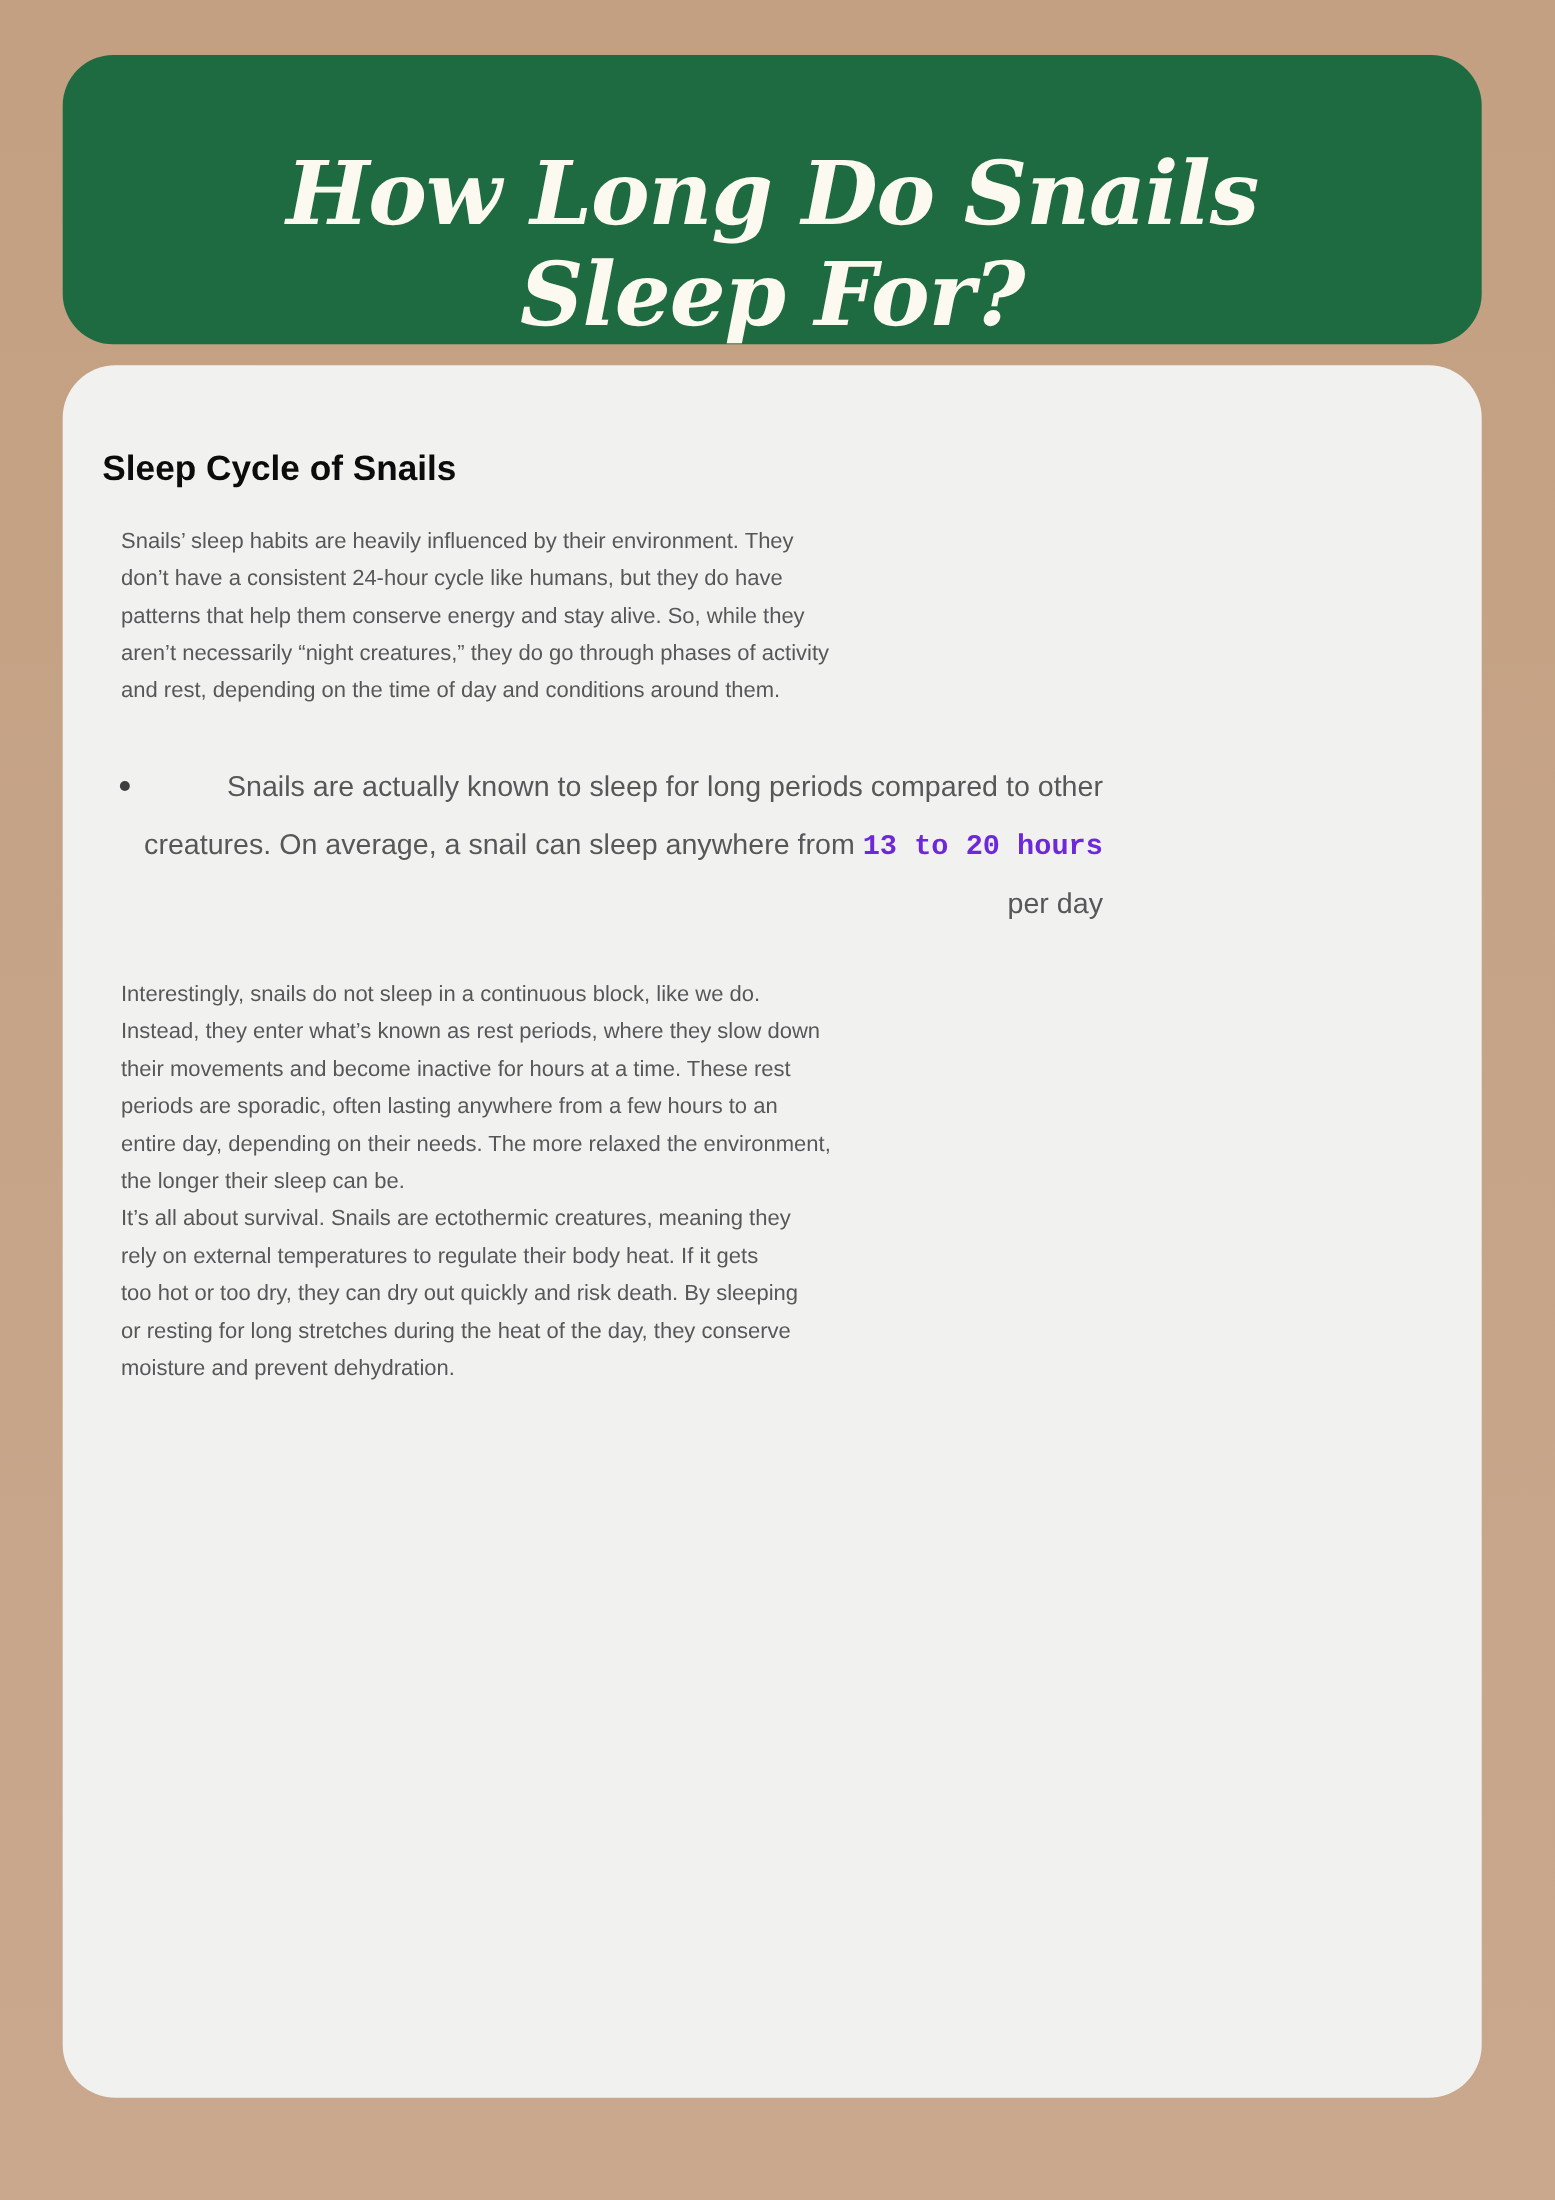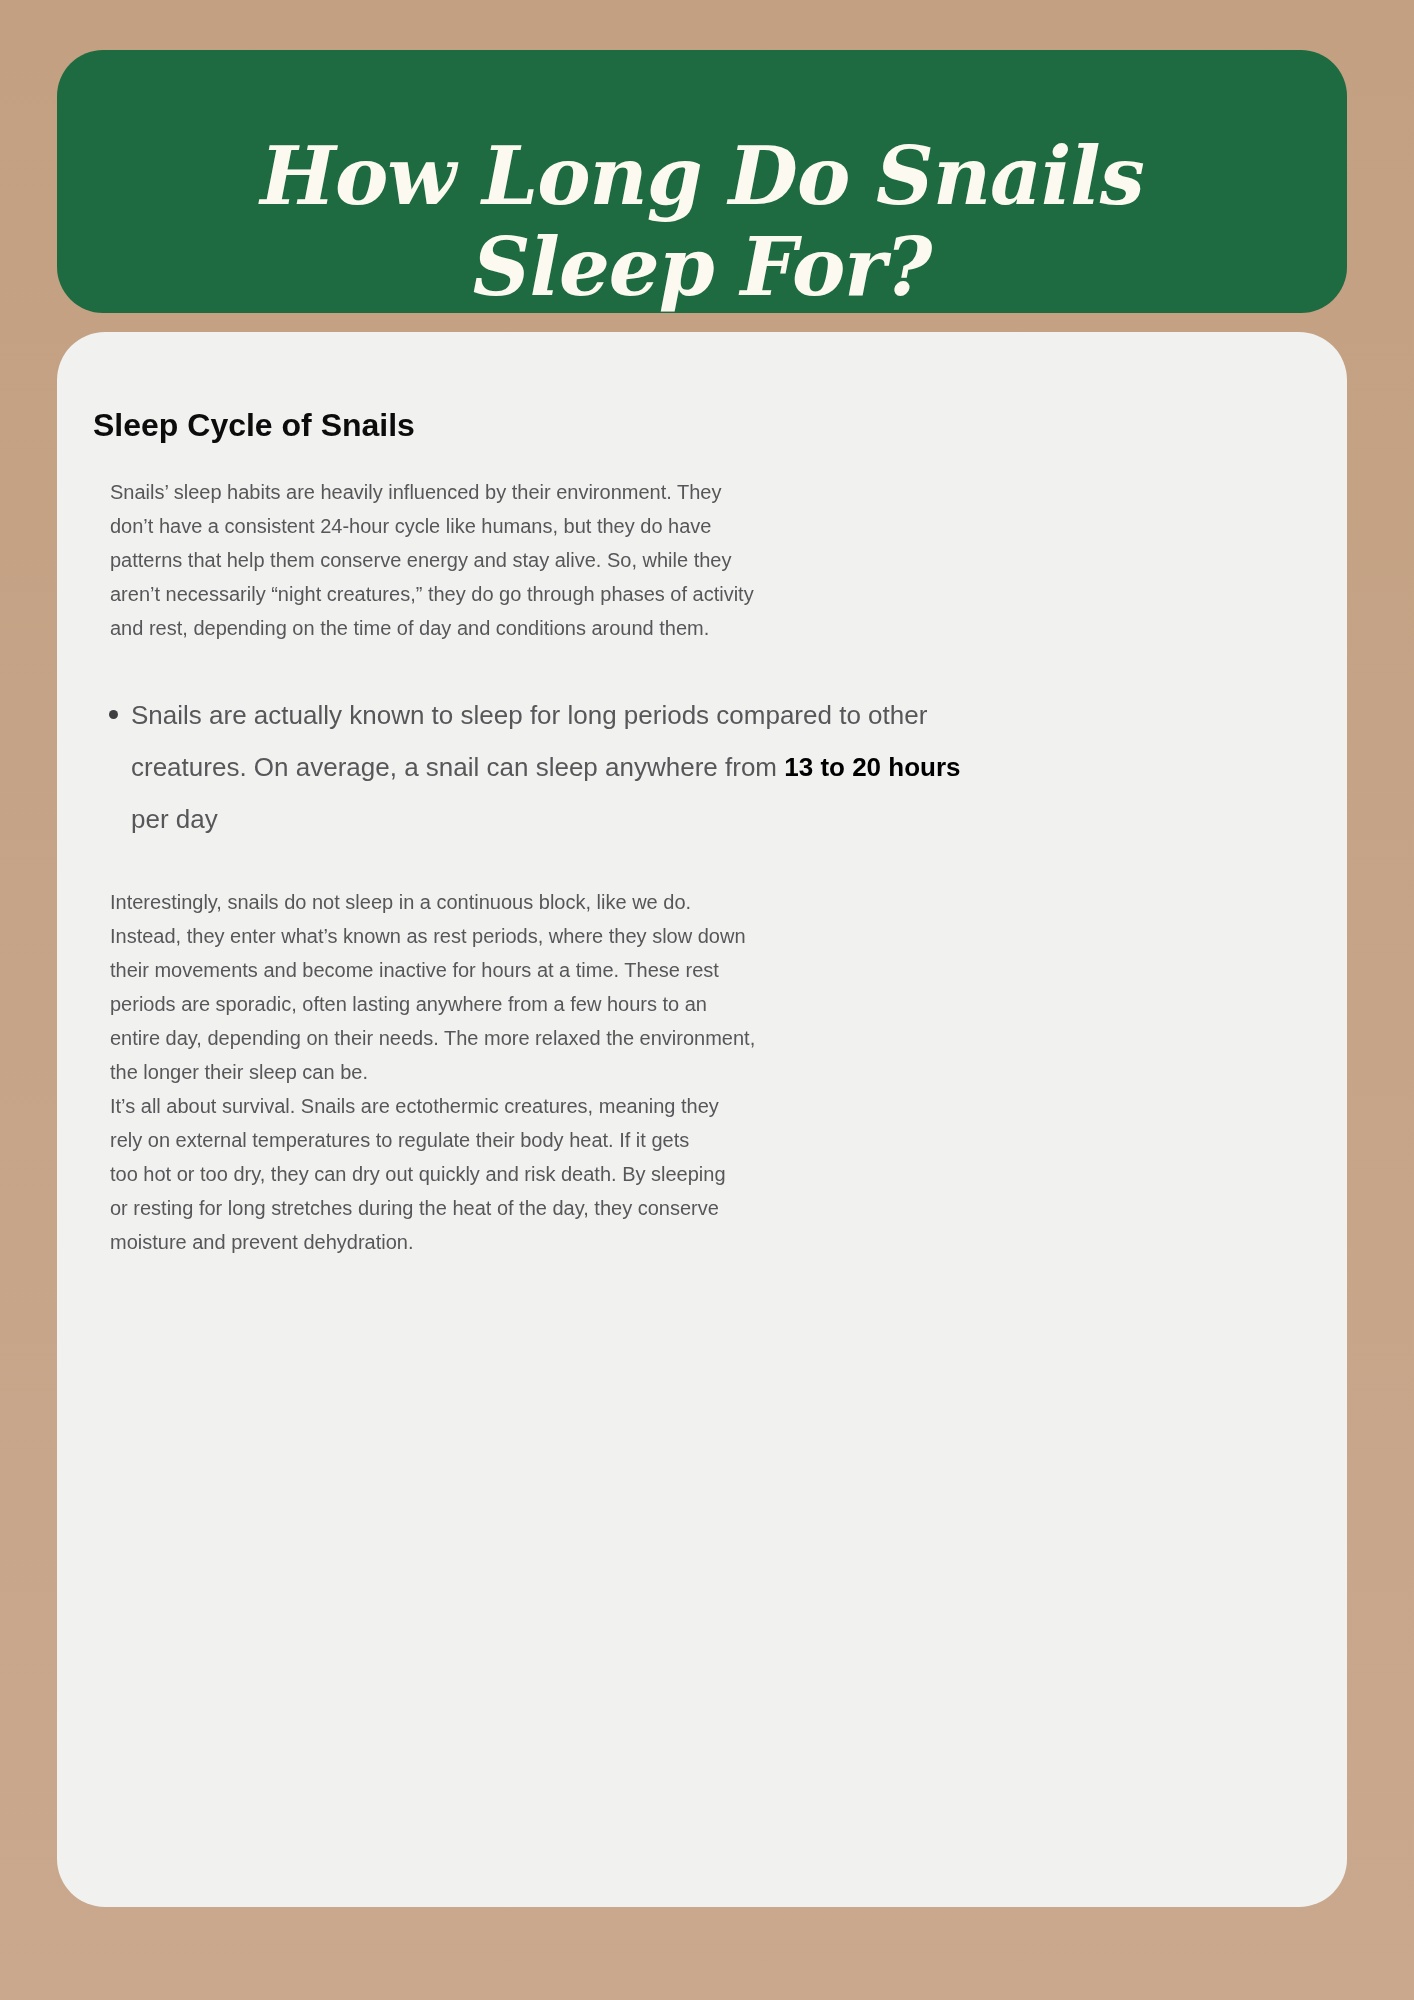--- a/index.html
+++ b/index.html
@@ -51,33 +51,33 @@
     color:var(--heading-text);
   }
   .card p.body{
     margin:0 0 0 53px;
     font-size:20px;line-height:34px;
     color:var(--body-text);
     white-space:pre-line;
   }
   .card p.p1{margin-bottom:44px;}
   .card ul.bullets{
-    margin:0 0 40px 52px;padding:0;list-style:none;
+    margin:0 0 40px 52px;padding:0;list-style:none;text-align:right;
   }
   .card ul.bullets li{
     display:flex;gap:13px;
     font-size:26px;line-height:52px;
     color:var(--body-text);
     white-space:pre-line;
   }
   .dot{
     flex:none;width:9px;height:9px;border-radius:50%;
     background:var(--bullet-dot);margin-top:21px;
   }
-  .li-text strong{font-weight:700;color:#000000;}
+  .li-text strong{font-weight:700;color:#6d28d9;font-family:Liberation Mono, monospace;}
   .card h3{
     margin:78px 0 44px 33px;
     font-size:34px;line-height:42px;font-weight:700;
     color:var(--accent-heading);
   }
 </style>
 </head>
 <body>
 
 <div class="page">

